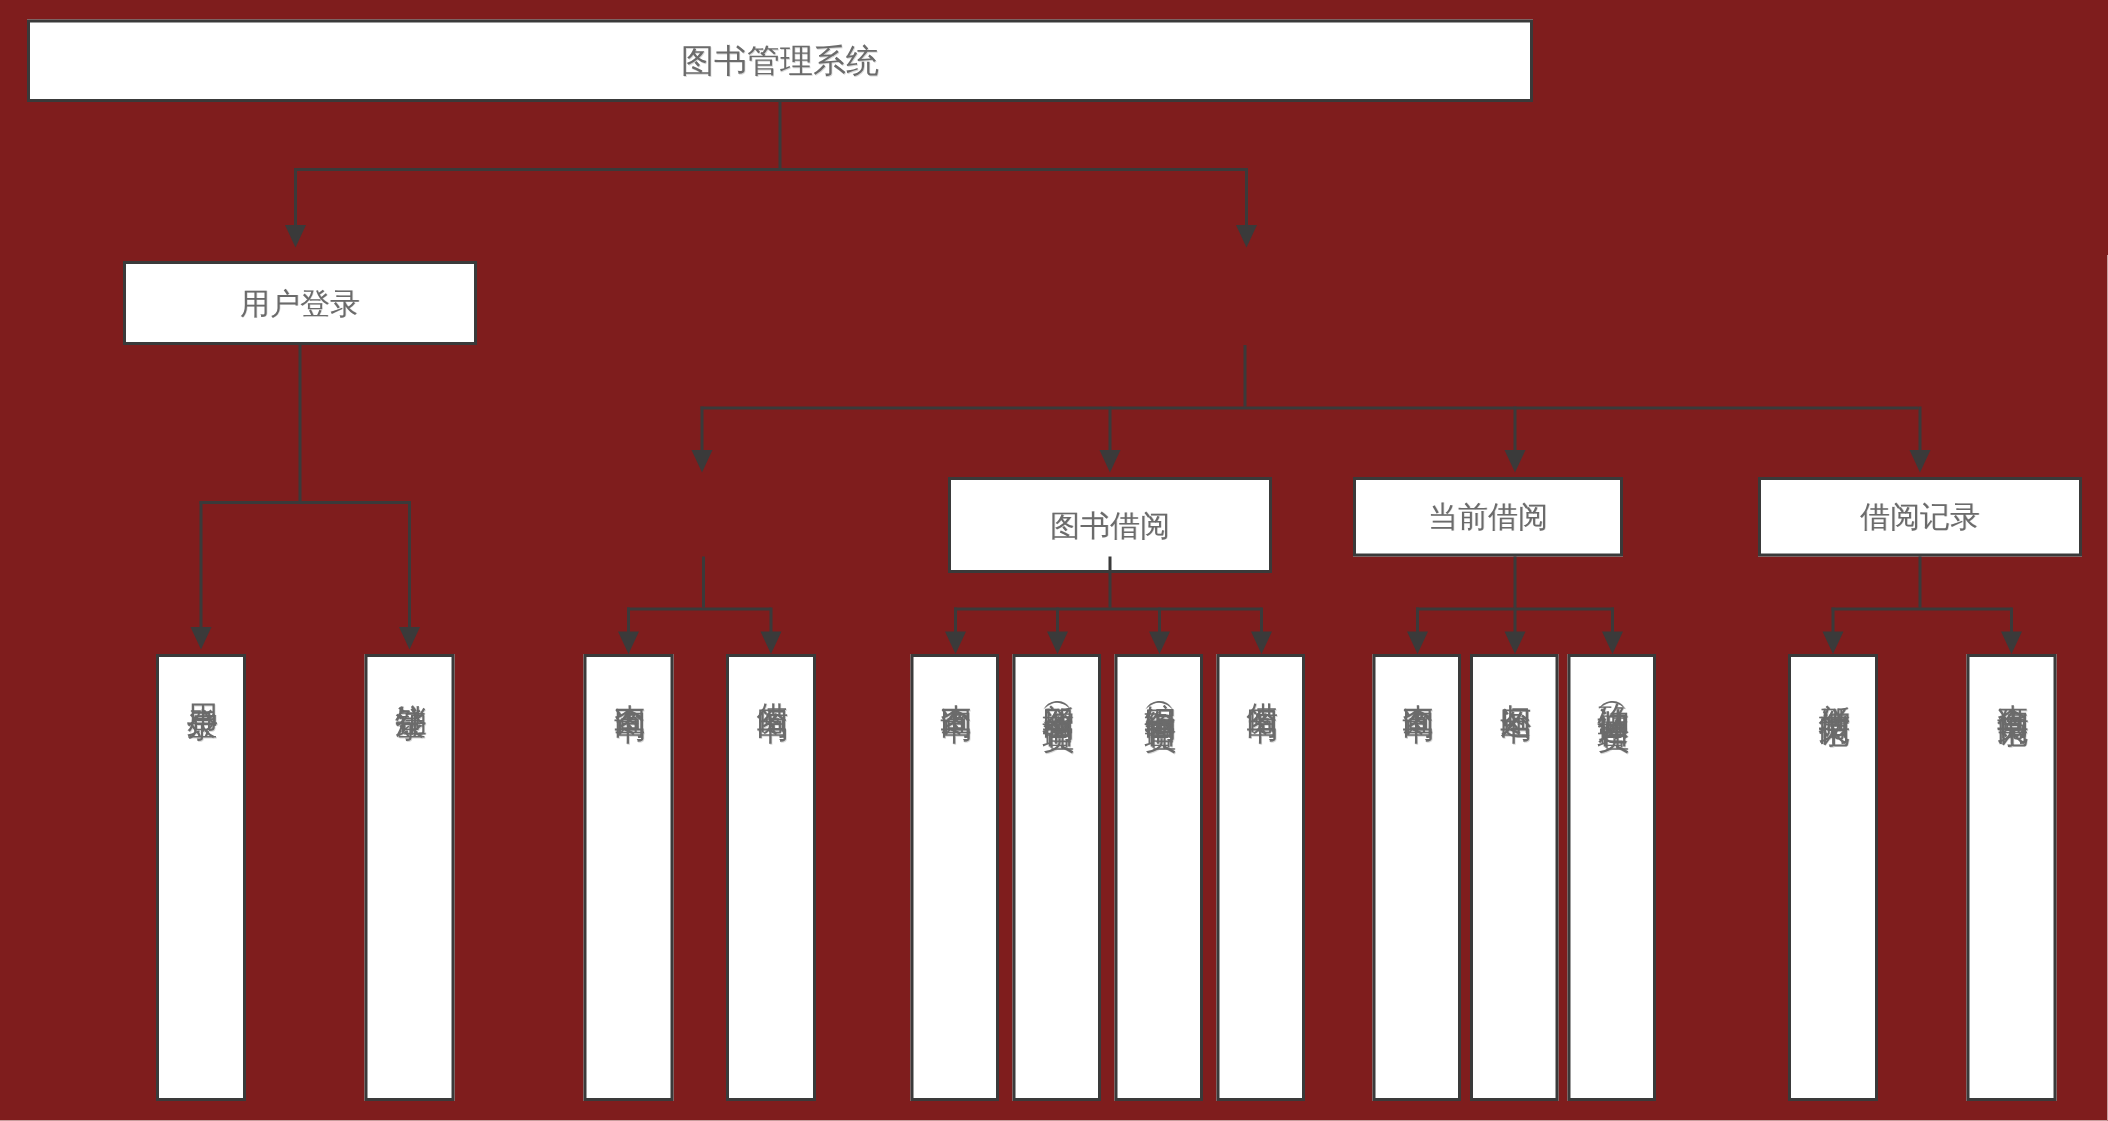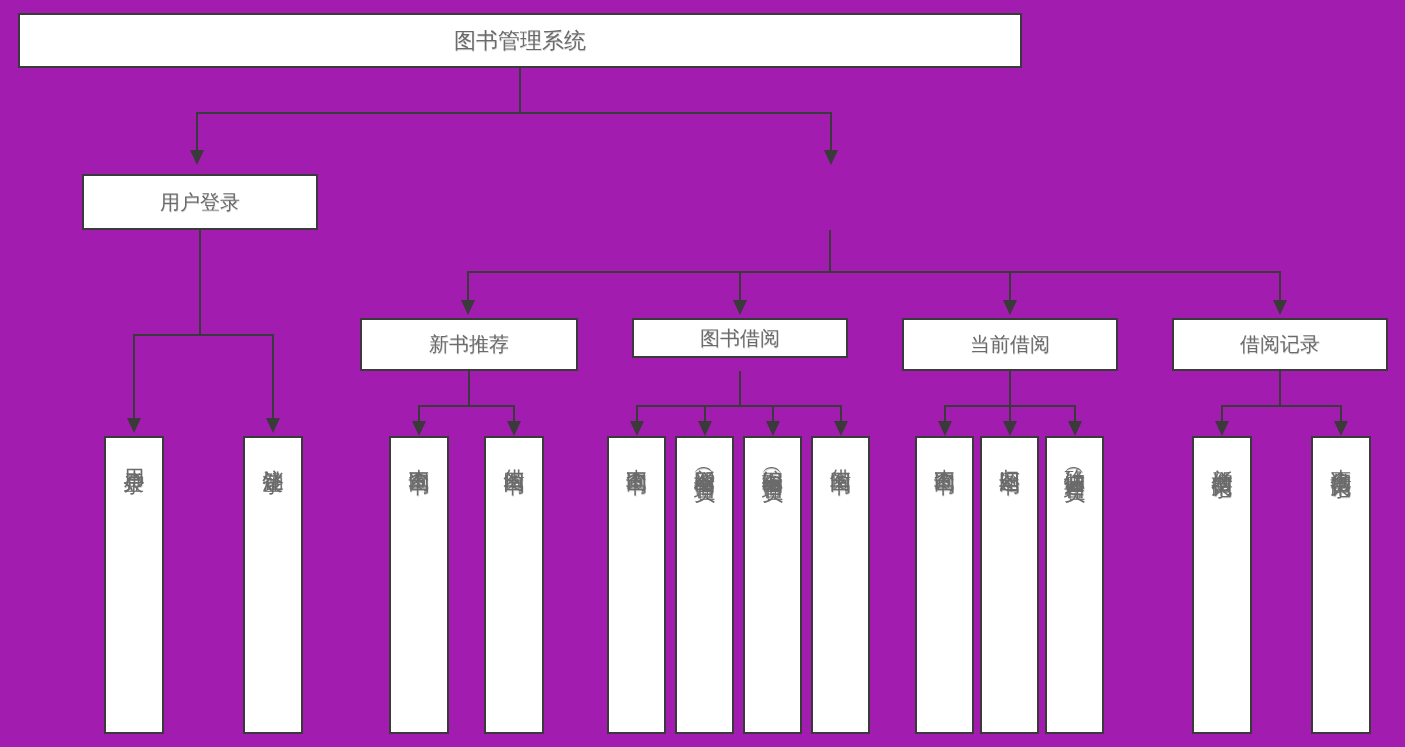--- a/index.html
+++ b/index.html
@@ -5,21 +5,21 @@
 <style>
   html, body {
     margin: 0;
     padding: 0;
     background: #ffffff;
   }
   #canvas {
     position: relative;
     width: 1405px;
     height: 747px;
-    background: #a21caf;
+    background: #7f1d1d;
     font-family: "Liberation Sans", "DejaVu Sans", sans-serif;
     overflow: hidden;
   }
   
   .node {
     position: absolute;
     box-sizing: border-box;
     background: #ffffff;
     border: 2px solid #3a3a3a;
     display: flex;
@@ -114,27 +114,24 @@
   <div class="hline" style="left:467px; top:271px; width:812px;"></div>
   <div class="vline" style="left:467px; top:271px; height:31px;"></div>
   <div class="arrow" style="left:461px; top:300px;"></div>
   <div class="vline" style="left:739px; top:271px; height:31px;"></div>
   <div class="arrow" style="left:733px; top:300px;"></div>
   <div class="vline" style="left:1009px; top:271px; height:31px;"></div>
   <div class="arrow" style="left:1003px; top:300px;"></div>
   <div class="vline" style="left:1279px; top:271px; height:31px;"></div>
   <div class="arrow" style="left:1273px; top:300px;"></div>
 
-  <div class="node tier2" style="left:360px; top:318px; width:218px; height:53px;">
-    <span>新书推荐</span>
-  </div>
-  <div class="node tier2" style="left:632px; top:318px; width:216px; height:40px;">
+  <div class="node tier2" style="left:632px; top:318px; width:216px; height:64px;">
     <span>图书借阅</span>
   </div>
-  <div class="node tier2" style="left:902px; top:318px; width:216px; height:53px;font-family:Liberation Serif, serif;">
+  <div class="node tier2" style="left:902px; top:318px; width:180px; height:53px;font-family:Liberation Serif, serif;">
     <span>当前借阅</span>
   </div>
   <div class="node tier2" style="left:1172px; top:318px; width:216px; height:53px;">
     <span>借阅记录</span>
   </div>
 
   <div class="vline" style="left:468px; top:371px; height:34px;"></div>
   <div class="hline" style="left:418px; top:405px; width:96px;"></div>
   <div class="vline" style="left:418px; top:405px; height:18px;"></div>
   <div class="arrow" style="left:412px; top:421px;"></div>

